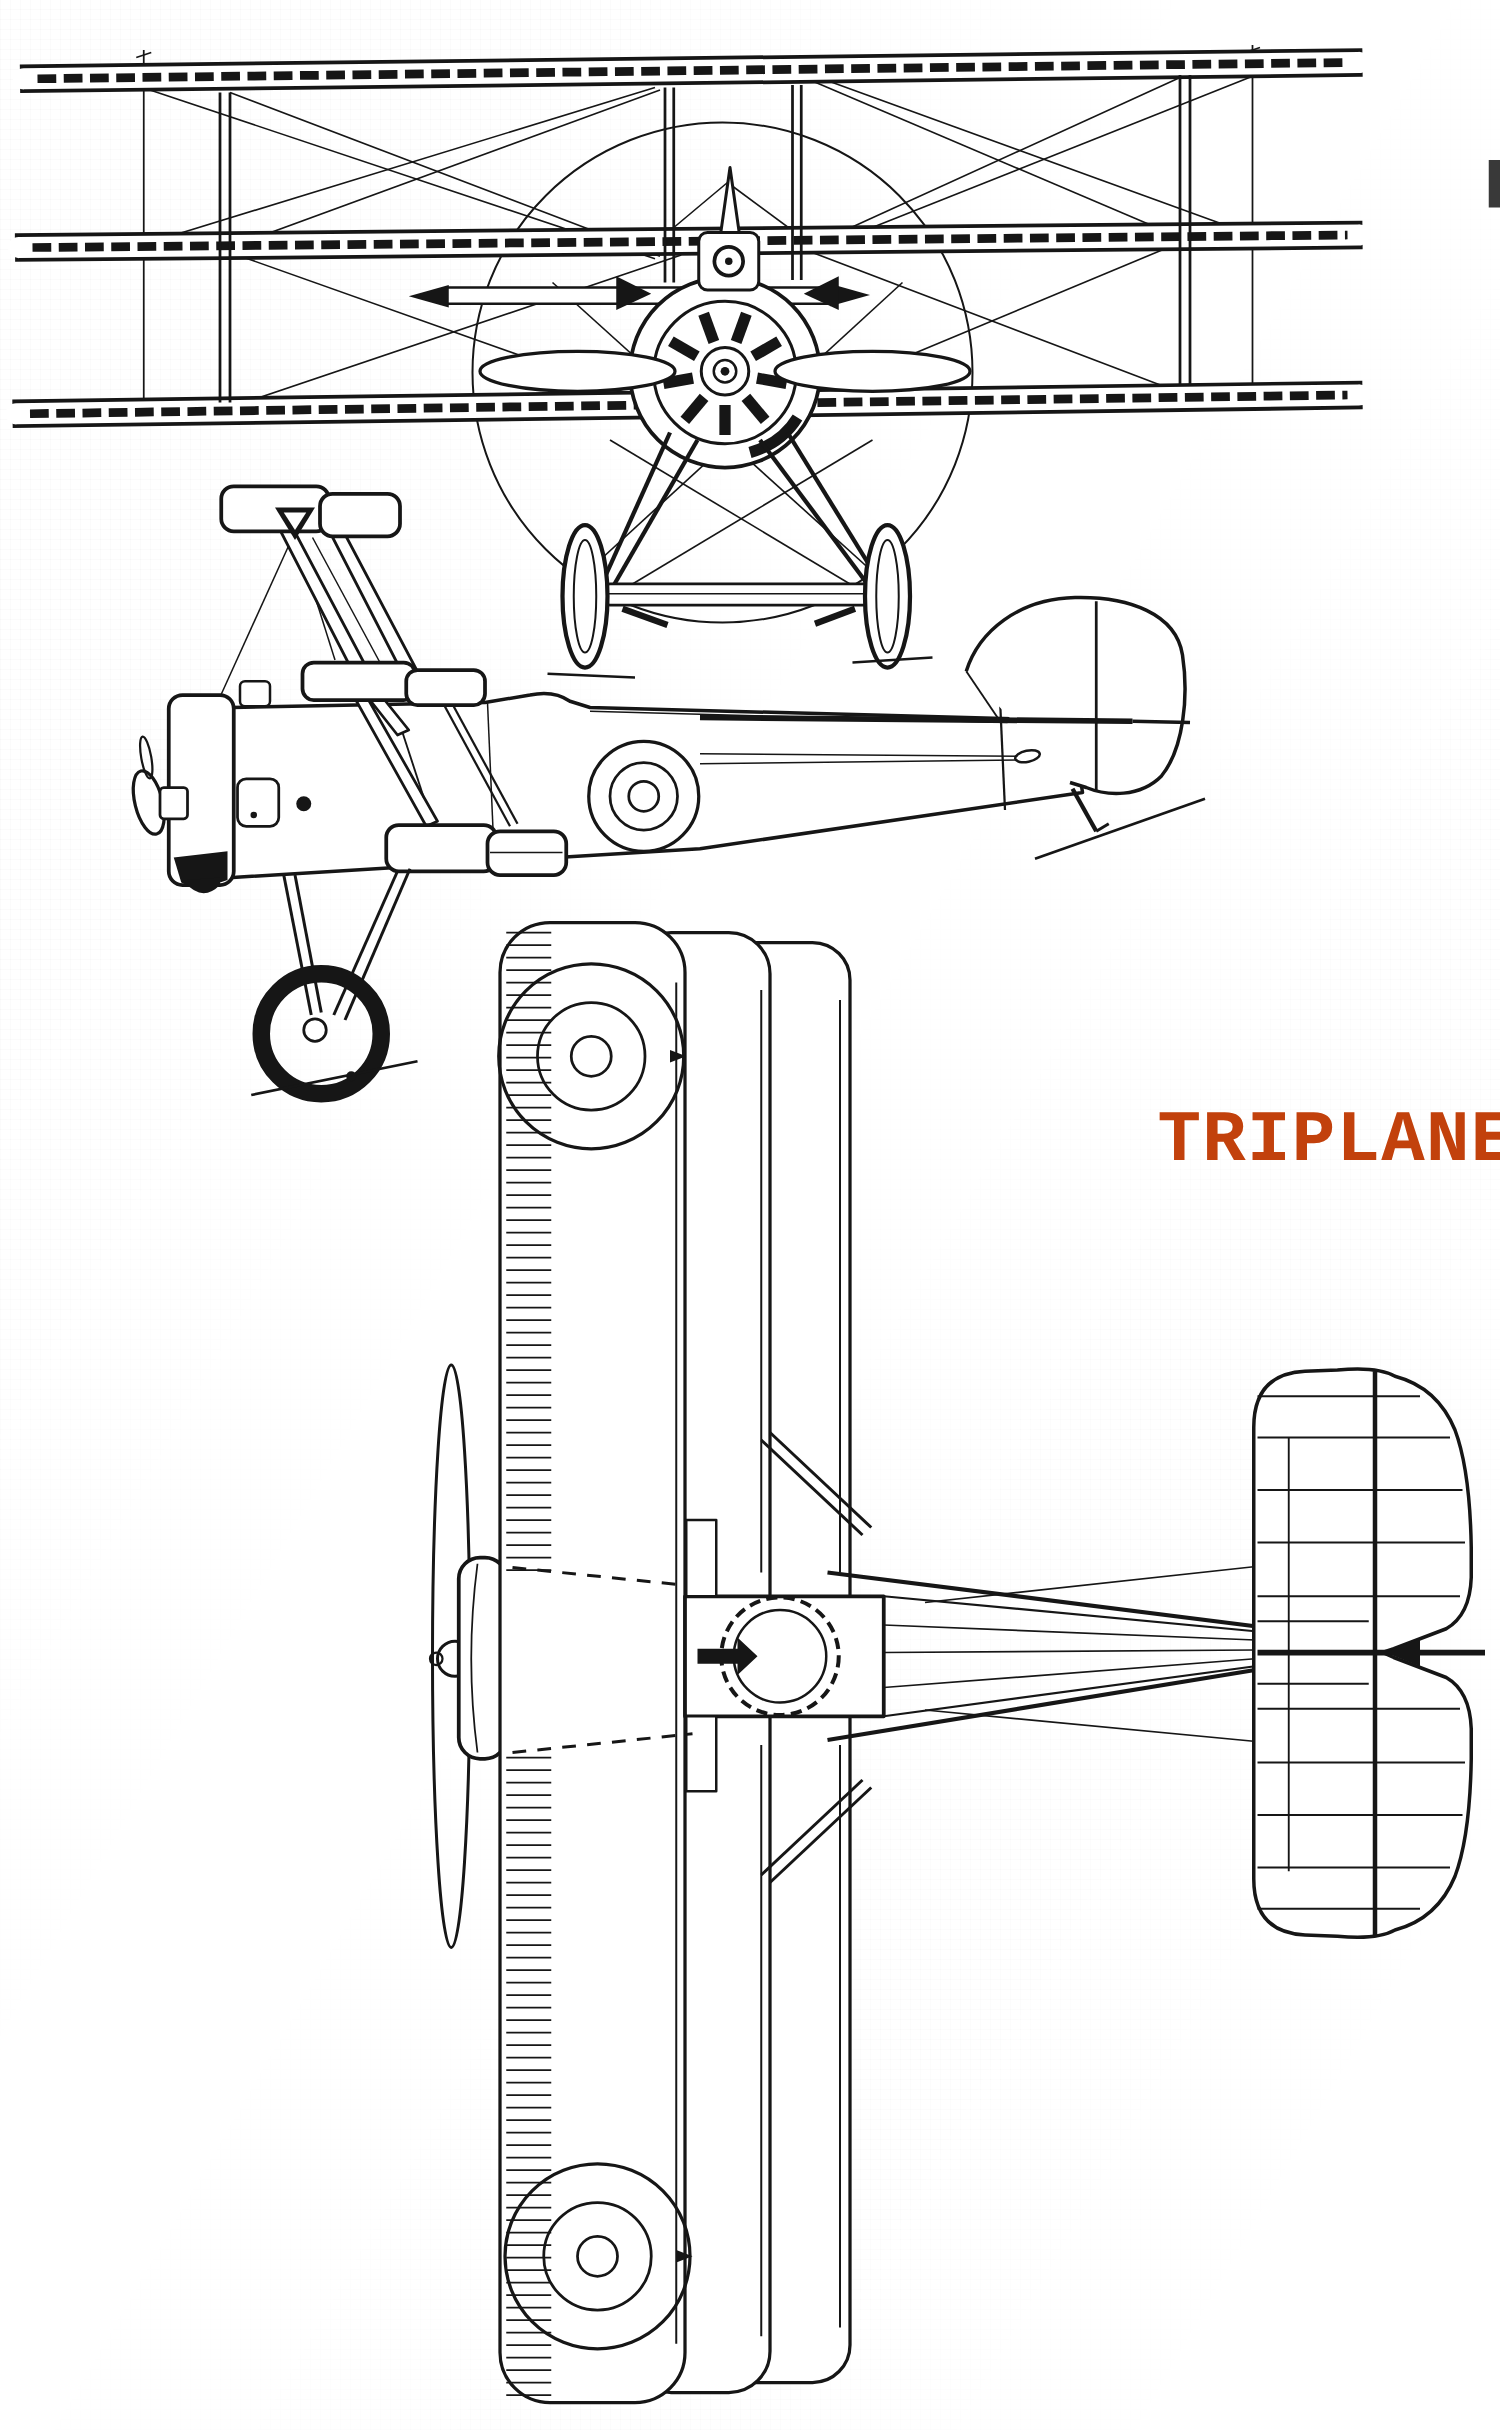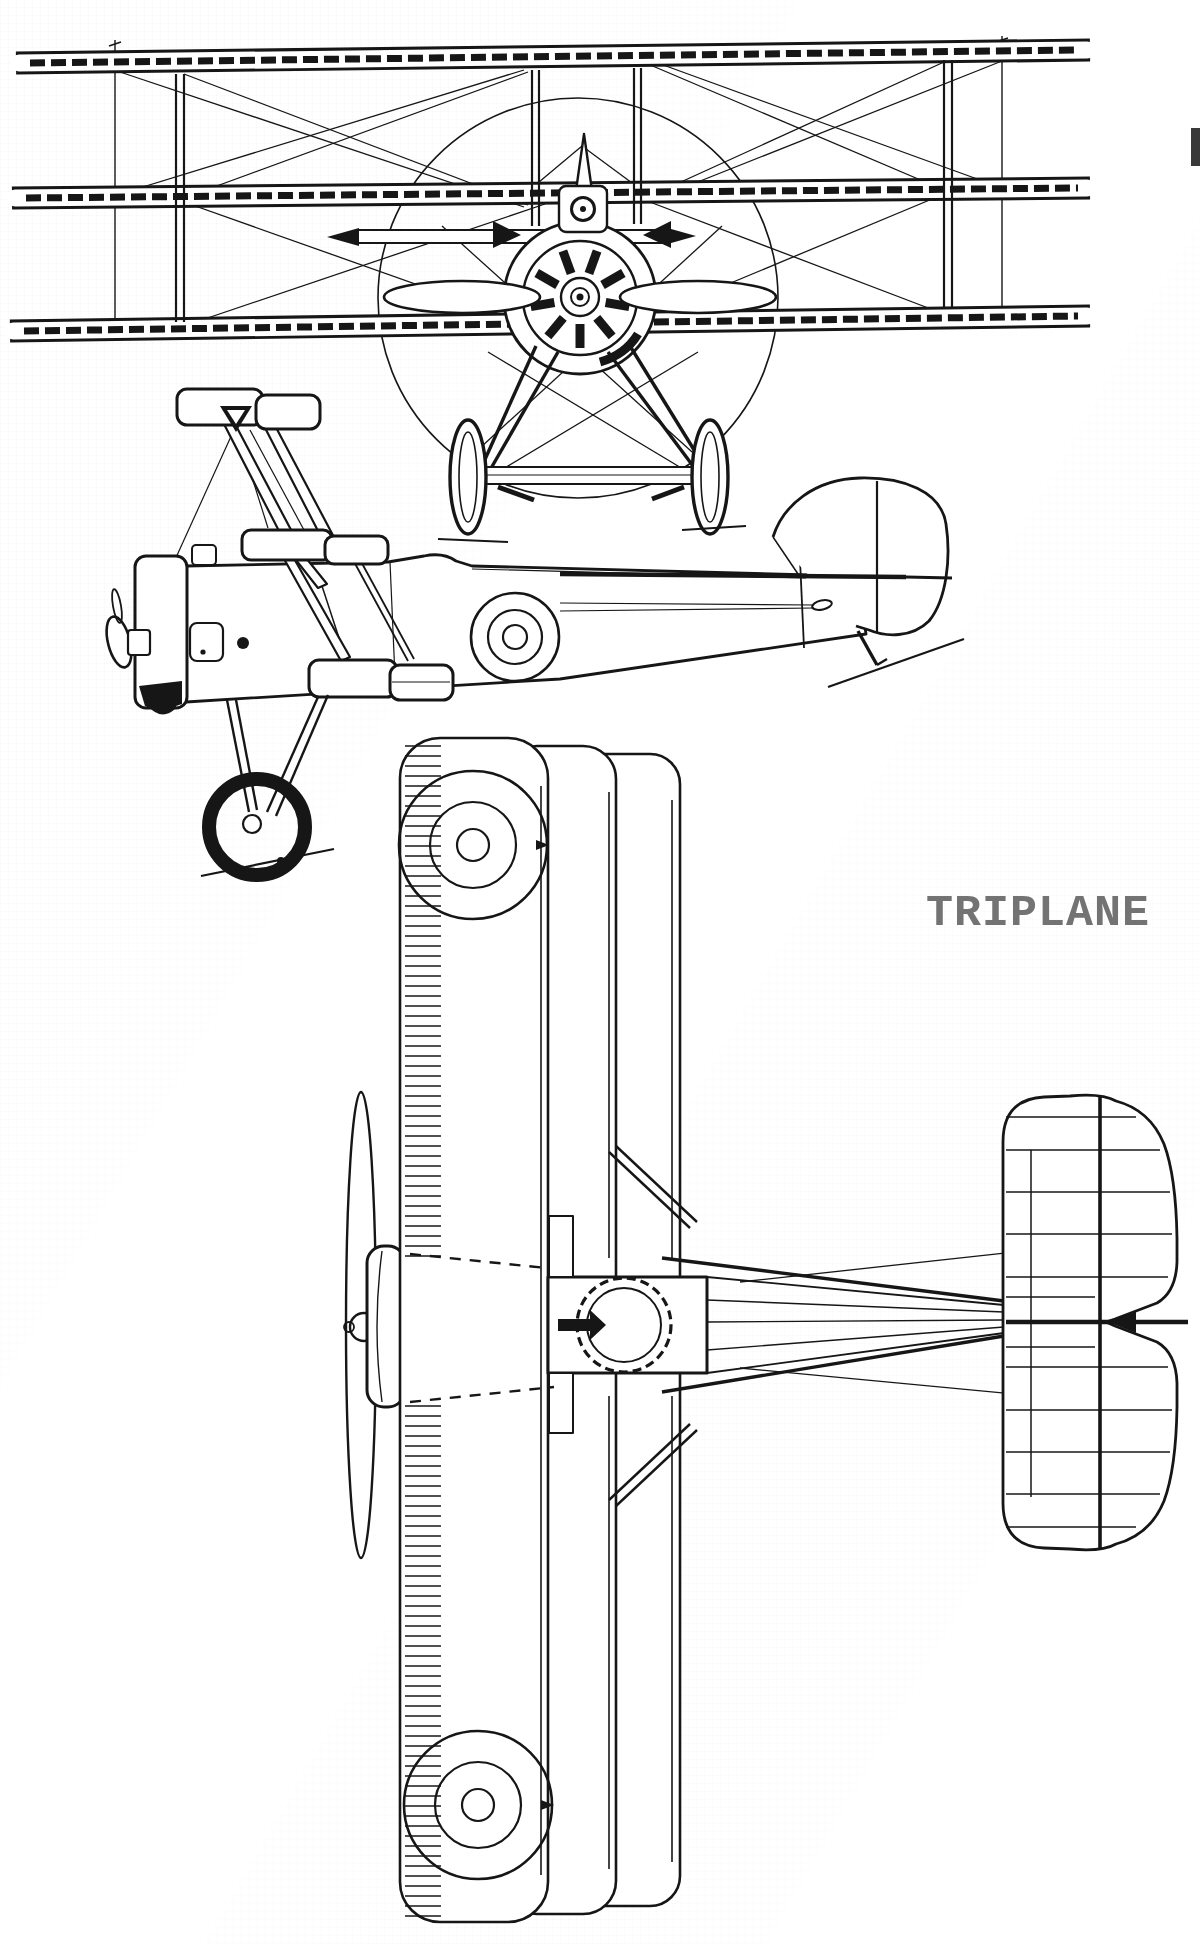--- a/index.html
+++ b/index.html
@@ -12,22 +12,22 @@
     position:absolute;inset:0;pointer-events:none;opacity:.55;
     background:
       repeating-linear-gradient(0deg, rgba(0,0,0,0.035) 0 1px, transparent 1px 8px),
       repeating-linear-gradient(90deg, rgba(0,0,0,0.035) 0 1px, transparent 1px 8px);
     -webkit-mask-image:linear-gradient(120deg,#000 18%,transparent 45%,rgba(0,0,0,.8) 70%,transparent 92%);
             mask-image:linear-gradient(120deg,#000 18%,transparent 45%,rgba(0,0,0,.8) 70%,transparent 92%);
   }
   svg.blueprint{position:absolute;left:0;top:0;}
   .title{
     position:absolute;left:926px;top:891px;width:240px;
-    font-weight:700;font-size:45px;line-height:46px;letter-spacing:1px;
-    color:#737373;white-space:nowrap;
+    font-weight:700;font-size:58px;line-height:46px;letter-spacing:1px;
+    color:#c2410c;white-space:nowrap;
   }
   .w{fill:#ffffff;}
   .k{fill:#161616;}
 </style>
 </head>
 <body>
 
 <div class="page">
   <div class="texture"></div>
 

